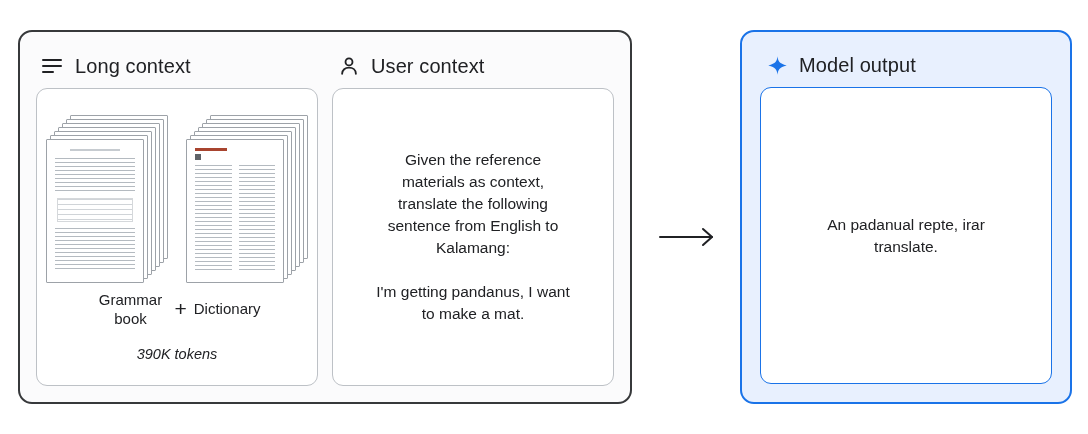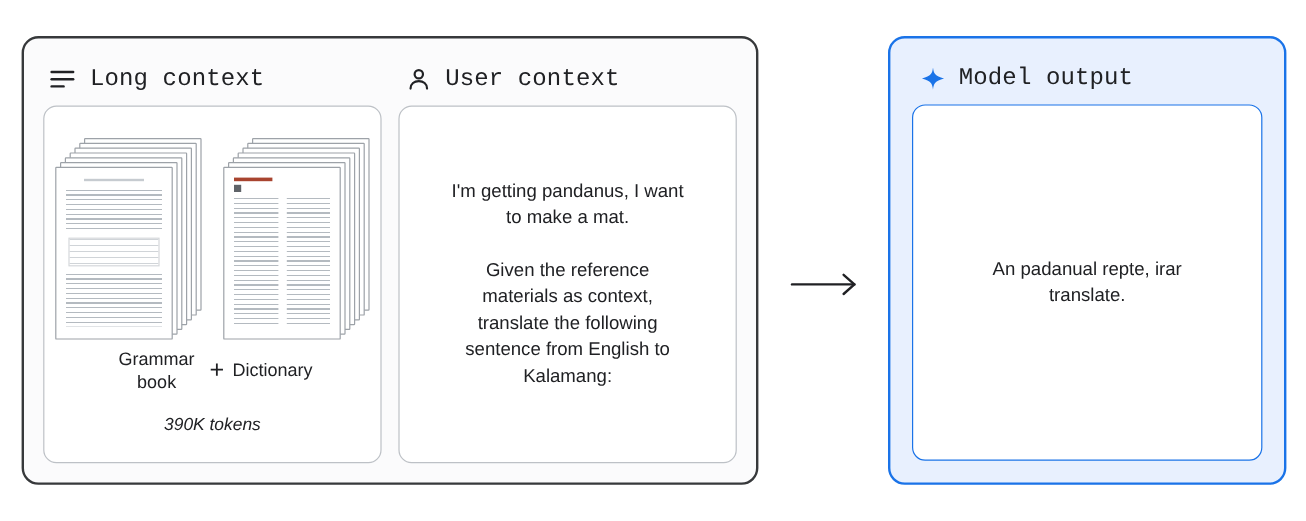--- a/index.html
+++ b/index.html
@@ -26,21 +26,20 @@
   }
   .col { flex: 1; display: flex; flex-direction: column; min-width: 0; }
 
   .header {
     height: 44px;
     display: flex;
     align-items: center;
     gap: 11px;
     padding-left: 6px;
     flex: none;
-    font-family: Liberation Mono, monospace;
   }
   .header-label {
     font-size: 20px;
     font-weight: 500;
     letter-spacing: 0.1px;
     color: #202124;
     white-space: nowrap;
   }
   .icon-box {
     width: 22px; height: 22px;
@@ -230,22 +229,22 @@
     <div class="header">
       <span class="icon-box person-icon">
         <svg width="22" height="22" viewBox="0 0 24 24" fill="none" stroke="#202124" stroke-width="2" stroke-linecap="round">
           <circle cx="12" cy="7.5" r="3.8"></circle>
           <path d="M4.5 20.5 c0-4.3 3.4-6.8 7.5-6.8 s7.5 2.5 7.5 6.8"></path>
         </svg>
       </span>
       <span class="header-label">User context</span>
     </div>
     <div class="card prompt-card">
+      <p class="prompt-p instruction">Given the reference materials as context, translate the following sentence from English to Kalamang:</p>
       <p class="prompt-p sentence">I'm getting pandanus, I want to make a mat.</p>
-      <p class="prompt-p instruction">Given the reference materials as context, translate the following sentence from English to Kalamang:</p>
     </div>
   </div>
 
 </div>
 
 <div class="flow-arrow">
   <svg width="64" height="30" viewBox="0 0 64 30" fill="none" stroke="#202124" stroke-width="2" stroke-linecap="round" stroke-linejoin="round">
     <line x1="4" y1="15" x2="56" y2="15"></line>
     <polyline points="47,7 56,15 47,23"></polyline>
   </svg>

